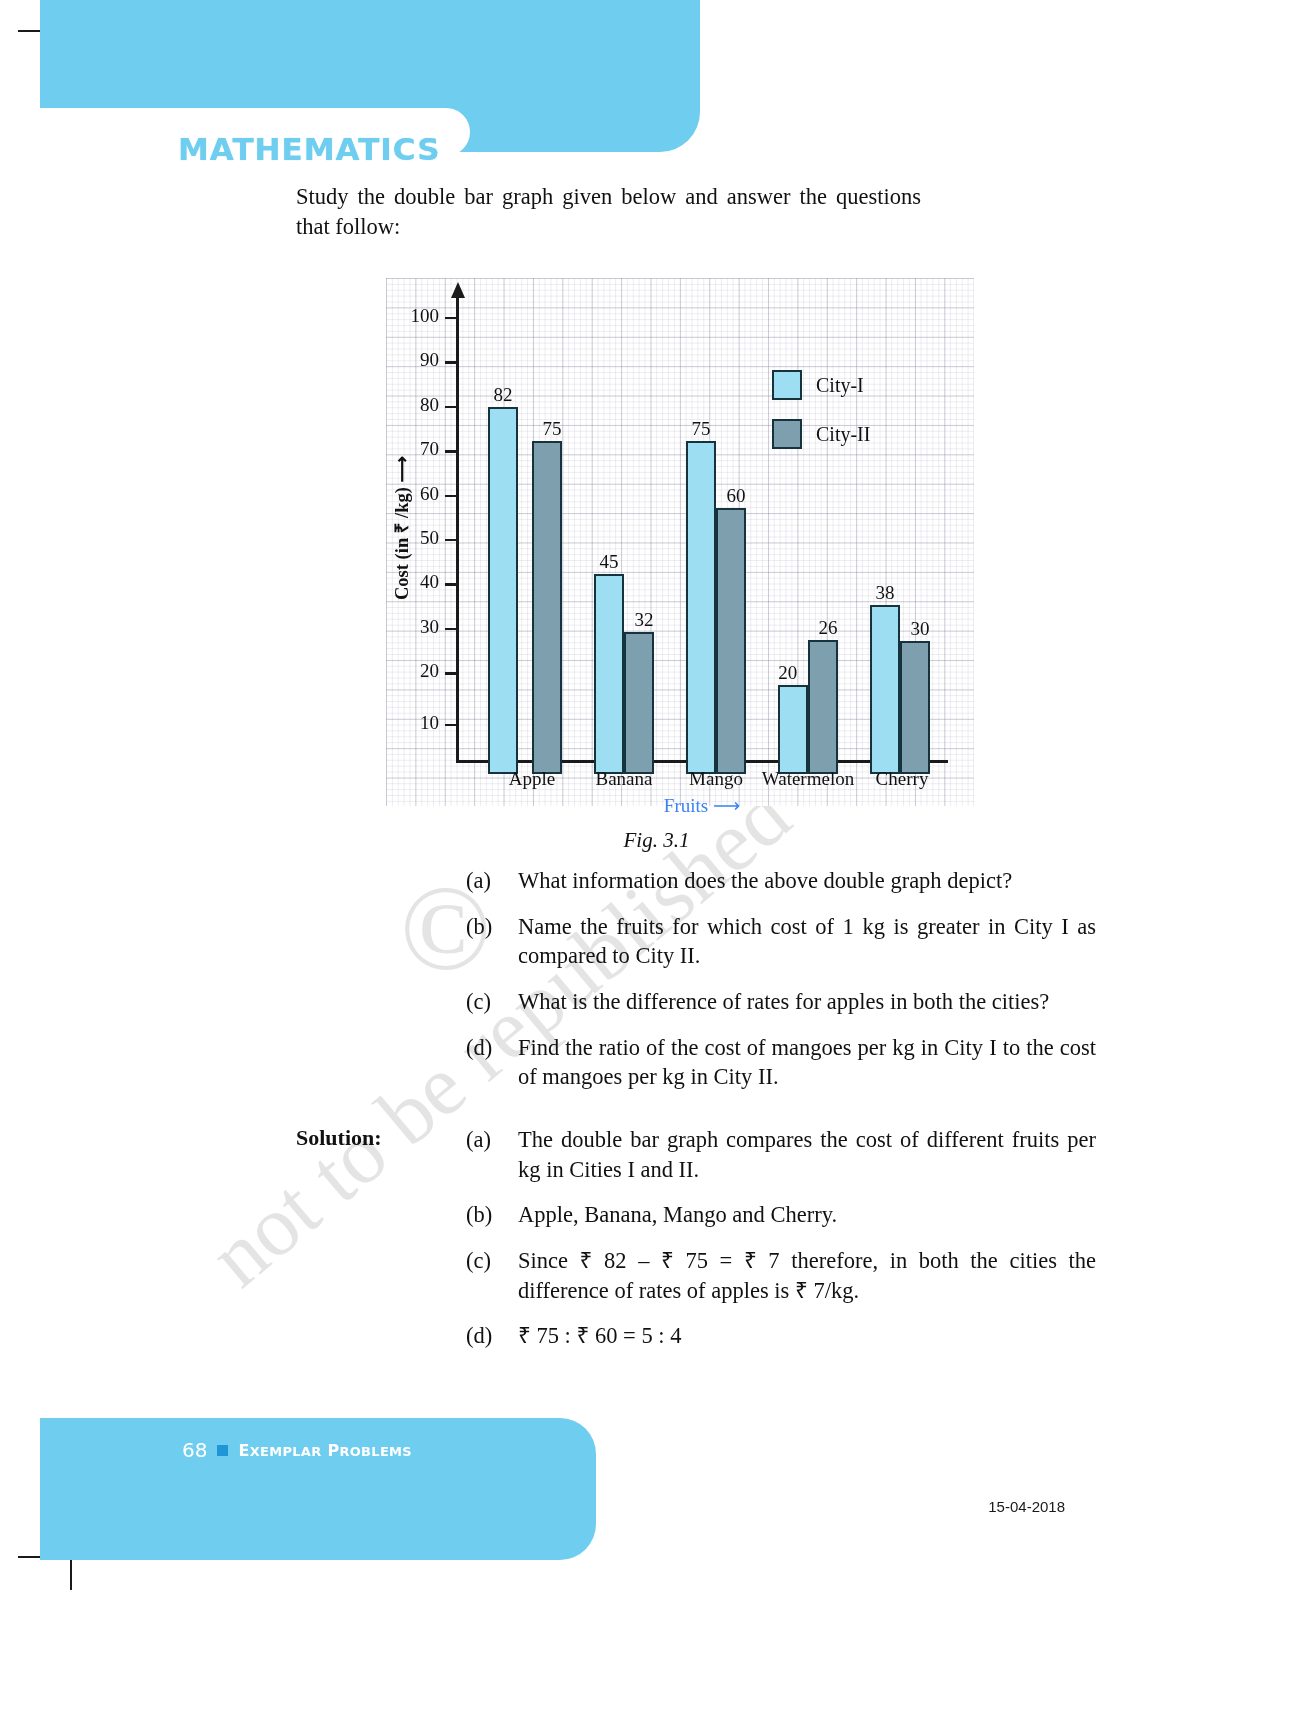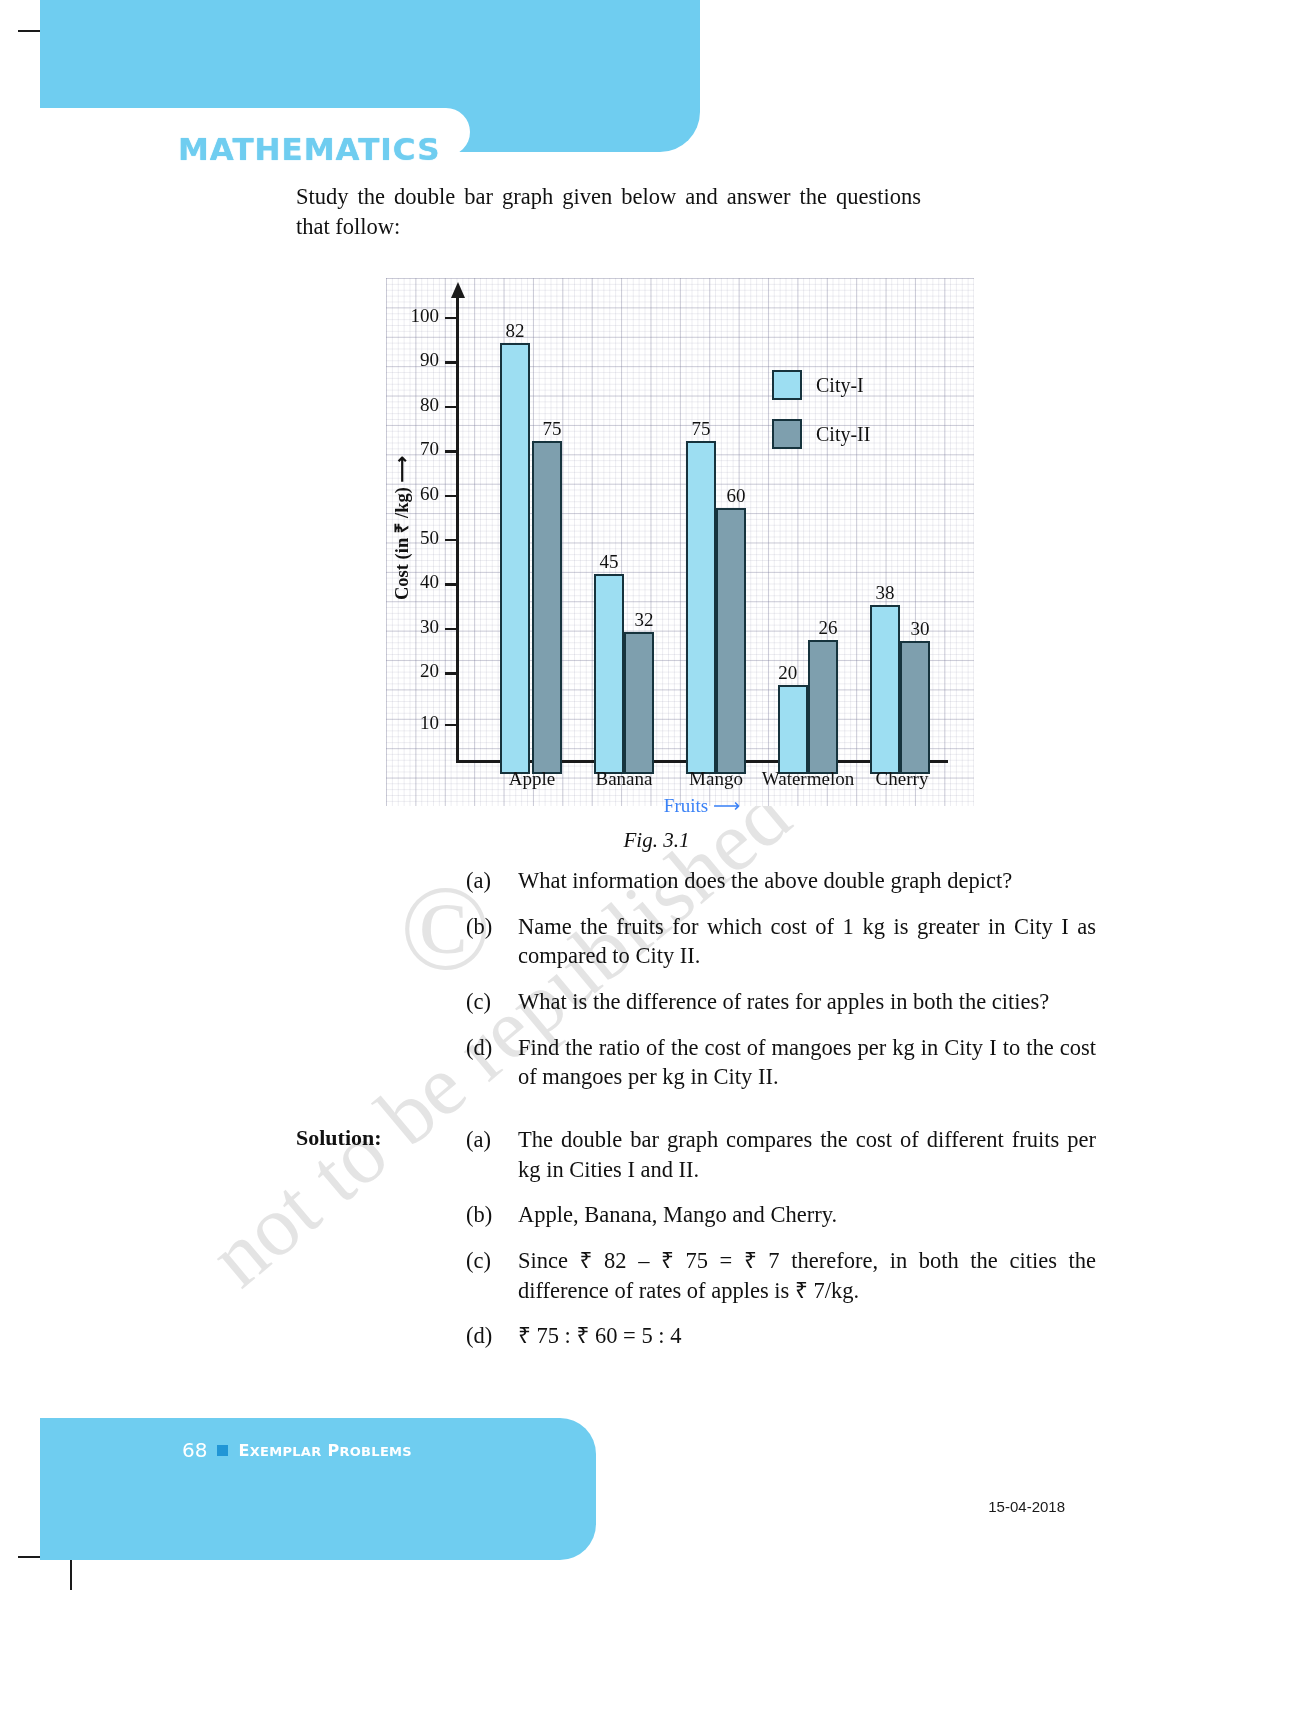--- a/index.html
+++ b/index.html
@@ -343,21 +343,21 @@
       </div>
     <div class="ytick" style="top:65.4px">
         <span class="ytick-lab">90</span>
       </div>
     <div class="ytick" style="top:21.0px">
         <span class="ytick-lab">100</span>
       </div>
 
     <div class="ylabel">Cost (in ₹ /kg) ⟶</div>
 
-    <div class="bar c1" style="left:44px;  width:30px; height:431px;">
+    <div class="bar c1" style="left:32px;  width:30px; height:367px;">
       <span class="bar-val">82</span>
     </div>
     <div class="bar c2" style="left:76px;  width:30px; height:333.0px;">
       <span class="bar-val shift-r">75</span>
     </div>
 
     <div class="bar c1" style="left:138px; width:30px; height:199.8px;">
       <span class="bar-val">45</span>
     </div>
     <div class="bar c2" style="left:168px; width:30px; height:142.1px;">

